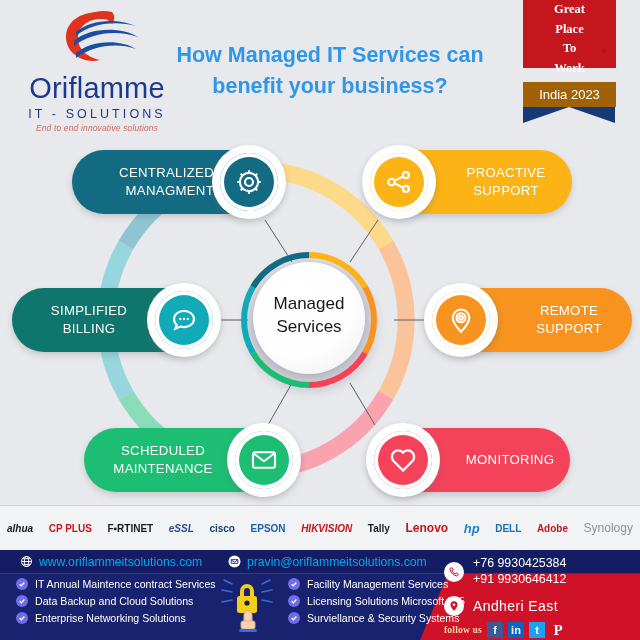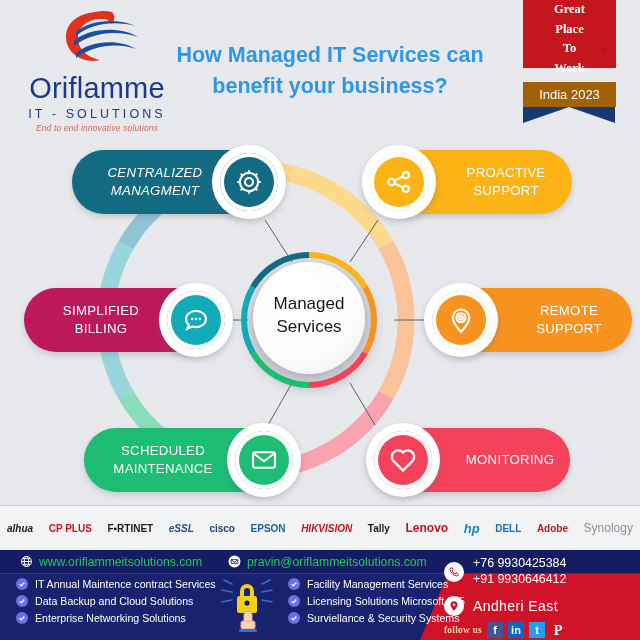--- a/index.html
+++ b/index.html
@@ -63,30 +63,30 @@
   .badge-ico{position:absolute;top:-5px;width:74px;height:74px;border-radius:50%;
     background:#fff;box-shadow:0 3px 6px rgba(100,105,115,.32);
     display:flex;align-items:center;justify-content:center;}
   .badge-ico .disc{width:58px;height:58px;border-radius:50%;
     display:flex;align-items:center;justify-content:center;
     box-shadow:inset 0 0 0 4px #fff;}
   .badge-ico .disc svg{display:block;}
 
   
   #pill-cm{left:72px;top:10px;width:196px;background:#136a83;}
-  #pill-cm .txt{left:24px;width:118px;text-align:center;font-style:italic;}
+  #pill-cm .txt{left:24px;width:118px;text-align:right;}
   #pill-cm .badge-ico{left:140px;}
   #pill-cm .disc{background:#136a83;}
 
   #pill-ps{left:372px;top:10px;width:200px;background:#fbb315;}
   #pill-ps .txt{left:78px;width:112px;text-align:center;}
   #pill-ps .badge-ico{left:-10px;}
   #pill-ps .disc{background:#fbb315;}
 
-  #pill-sb{left:24px;top:148px;width:196px;background:#be185d;text-decoration:underline;}
+  #pill-sb{left:12px;top:148px;width:196px;background:#0f766e;text-decoration:underline;}
   #pill-sb .txt{left:18px;width:118px;text-align:center;}
   #pill-sb .badge-ico{left:135px;}
   #pill-sb .disc{background:#10aab9;}
 
   #pill-rs{left:432px;top:148px;width:200px;background:#f7931e;}
   #pill-rs .txt{left:78px;width:118px;text-align:center;}
   #pill-rs .badge-ico{left:-8px;}
   #pill-rs .disc{background:#f7931e;}
 
   #pill-sm{left:84px;top:288px;width:196px;background:#1dbe73;}
@@ -106,21 +106,21 @@
     padding:0 7px;box-sizing:border-box;}
   .brand{font-size:10px;font-weight:bold;white-space:nowrap;}
 
   
   .footer{position:absolute;left:0;top:550px;width:640px;height:90px;background:#18226e;overflow:hidden;}
   .footer-red{position:absolute;right:0;top:0;width:220px;height:90px;background:#cf1228;
     clip-path:polygon(38px 0,100% 0,100% 100%,0 100%);}
   .contact-bar{position:absolute;left:0;top:0;width:640px;height:23px;
     background:#141d63;border-bottom:1px solid #2b3a93;}
   .contact-item{position:absolute;top:0;height:23px;display:flex;align-items:center;gap:6px;
-    color:#22c55e;font-size:12.2px;}
+    color:#0ea5e9;font-size:12.2px;}
   #contact-web{left:20px;}
   #contact-mail{left:228px;}
   .cicon{width:13px;height:13px;display:flex;align-items:center;justify-content:center;}
 
   .svc{position:absolute;top:28px;display:flex;flex-direction:column;gap:5px;}
   #svc-left{left:16px;}
   #svc-right{left:288px;}
   .svc-row{display:flex;align-items:center;gap:7px;color:#fff;font-size:10.6px;}
   .tick{width:12px;height:12px;border-radius:50%;background:#6f6ee8;
     display:flex;align-items:center;justify-content:center;flex:0 0 12px;}

